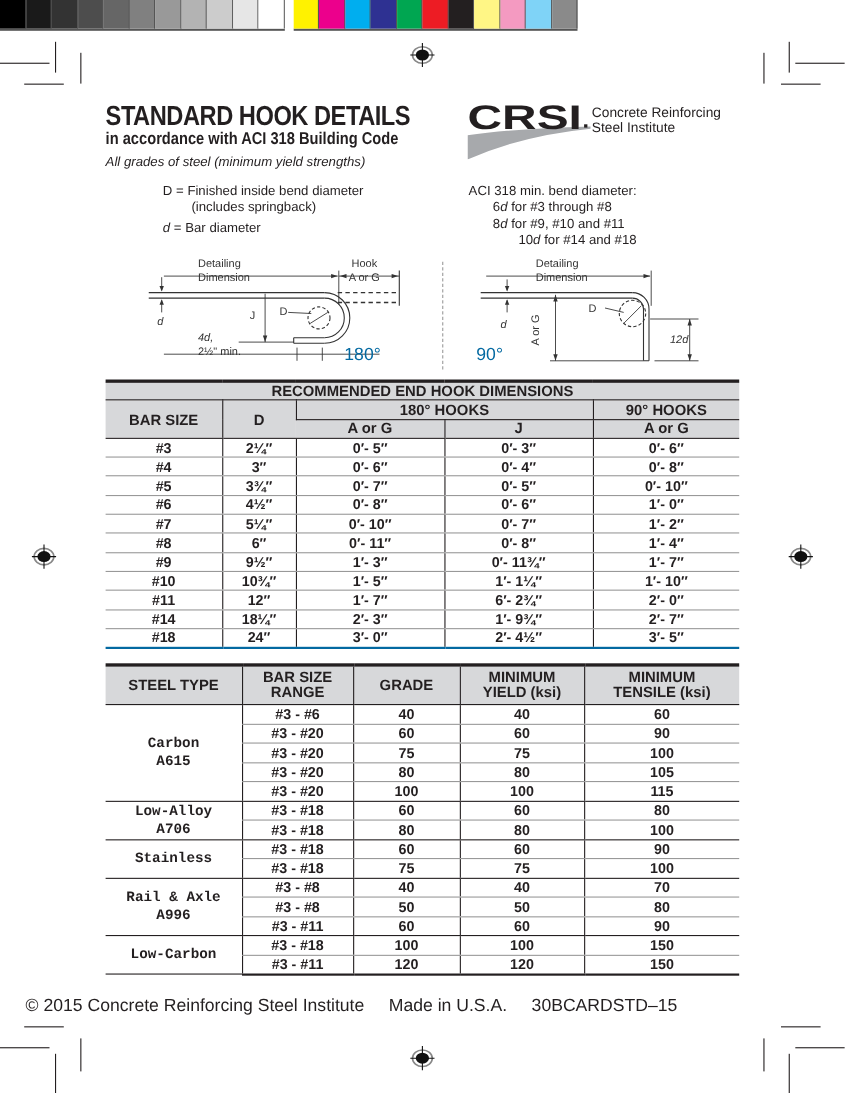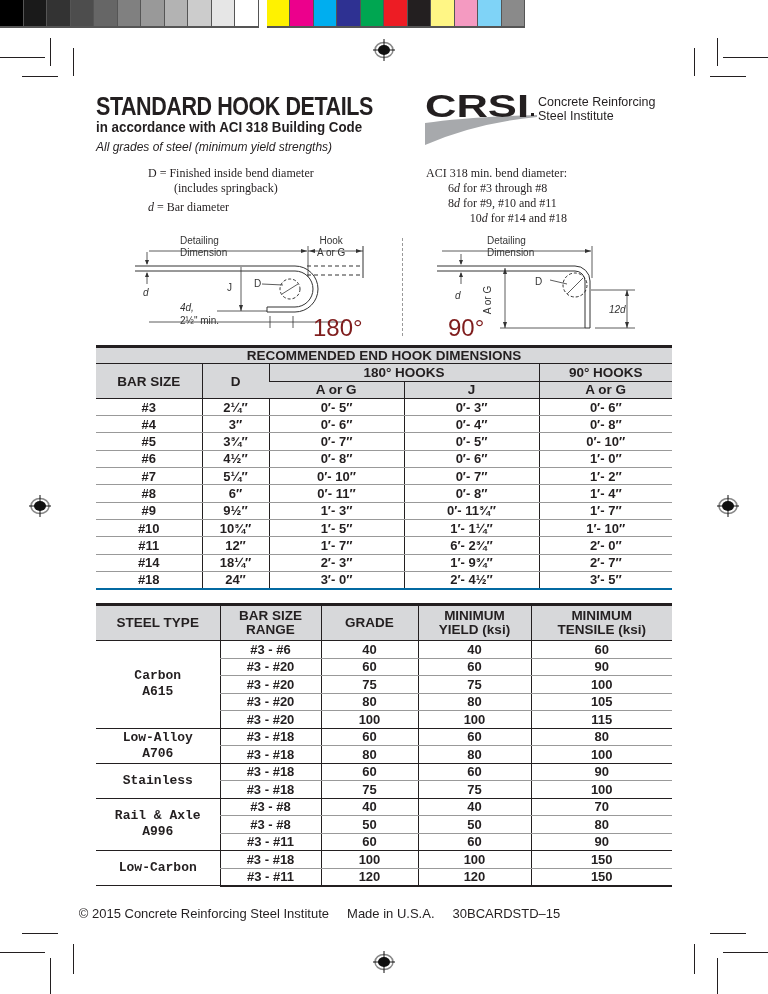--- a/index.html
+++ b/index.html
@@ -15,47 +15,47 @@
   .crop { position: absolute; background: #231f20; }
   .reg { position: absolute; width: 24px; height: 24px; }
 
   .title { position: absolute; left: 96px; top: 92px; font-size: 25px; font-weight: bold; letter-spacing: -0.5px; transform: scaleX(0.86); transform-origin: left; white-space: nowrap; }
   .subtitle { position: absolute; left: 96px; top: 118px; font-size: 15.5px; font-weight: bold; transform: scaleX(0.86); transform-origin: left; white-space: nowrap; }
   .grades { position: absolute; left: 96px; top: 140px; font-size: 12px; font-style: italic; white-space: nowrap; }
 
   .logo { position: absolute; left: 425px; top: 93px; }
   .logo-text { position: absolute; left: 538px; top: 95px; font-size: 12.5px; line-height: 14px; white-space: nowrap; }
 
-  .def { position: absolute; font-size: 12px; line-height: 15px; white-space: nowrap; font-family: Liberation Serif, serif; }
+  .def { position: absolute; font-size: 12px; line-height: 15px; white-space: nowrap; }
   .def i { font-style: italic; }
 
   .diagram { position: absolute; }
   .diag-label { position: absolute; font-size: 10px; color: #333; line-height: 12px; white-space: nowrap; }
-  .angle { position: absolute; font-size: 24px; color: #7f1d1d; }
+  .angle { position: absolute; font-size: 16px; color: #0369a1; }
 
   table { position: absolute; border-collapse: collapse; font-weight: bold; }
   .t1 { left: 96px; top: 345px; width: 576px; }
   .t1 td, .t1 th { font-size: 13px; height: 17.3px; line-height: 15px; text-align: center; border-left: 1px solid #231f20; padding: 0; }
   .t1 tr td:first-child, .t1 tr th:first-child { border-left: none; }
   .t1 thead th { background: #d7d8da; font-size: 13.5px; }
   .t1 thead tr.top th { border-top: 3px solid #231f20; border-bottom: 1px solid #231f20; }
   .t1 thead tr.r2 th { border-bottom: 1px solid #231f20; }
   .t1 thead tr.r3 th { border-bottom: 1px solid #231f20; }
   .t1 tbody td { border-bottom: 1px solid #999; }
   .t1 tbody tr:last-child td { border-bottom: 2px solid #0369a1; }
 
   .t2 { left: 96px; top: 603px; width: 576px; }
   .t2 th { background: #d7d8da; font-size: 13.5px; line-height: 14px; border-top: 3px solid #231f20; border-bottom: 1px solid #231f20; border-left: 1px solid #231f20; height: 36px; text-align: center; padding: 0; }
   .t2 th:first-child { border-left: none; }
   .t2 td { font-size: 13px; height: 17.5px; line-height: 15px; text-align: center; border-left: 1px solid #231f20; border-bottom: 1px solid #999; padding: 0; }
   .t2 td.type { border-left: none; border-bottom: 1px solid #231f20; line-height: 16px; font-family: Liberation Mono, monospace; }
   .t2 tr.grpend td { border-bottom: 1px solid #231f20; }
   .t2 tbody tr:last-child td { border-bottom: 2px solid #231f20; }
 
-  .footer { position: absolute; left: 0; width: 639px; top: 906px; text-align: center; font-size: 13px; word-spacing: 0px; white-space: pre; }
+  .footer { position: absolute; left: 0; width: 639px; top: 906px; text-align: center; font-size: 16px; word-spacing: 0px; white-space: pre; }
 </style>
 </head>
 <body>
 
 <div class="colorbar">
   <div class="grp" id="grays">
       <div class="sw" style="background: rgb(0, 0, 0);"></div>
       <div class="sw" style="background: rgb(26, 26, 26);"></div>
       <div class="sw" style="background: rgb(51, 51, 51);"></div>
       <div class="sw" style="background: rgb(77, 77, 77);"></div>
@@ -235,21 +235,21 @@
     <polygon points="202,96 200,90 204,90" fill="#333"></polygon>
   </svg>
   <div class="diag-label" style="left:62px;top:3px;">
     <div>Detailing</div>
       <div>Dimension</div>
   </div>
   <div class="diag-label" style="left:30px;top:58px;font-style:italic;">d</div>
   <div class="diag-label" style="left:49px;top:62px;transform:rotate(-90deg);">A or G</div>
   <div class="diag-label" style="left:110px;top:44px;">D</div>
   <div class="diag-label" style="left:184px;top:72px;font-style:italic;">12d</div>
-  <div class="angle" style="left:23px;top:82px;">90°</div>
+  <div class="angle" style="left:8px;top:82px;">90°</div>
 </div>
 
 <table class="t1">
   <colgroup>
     <col style="width:106px">
       <col style="width:67px">
       <col style="width:135px">
       <col style="width:135px">
       <col style="width:133px">
   </colgroup>

